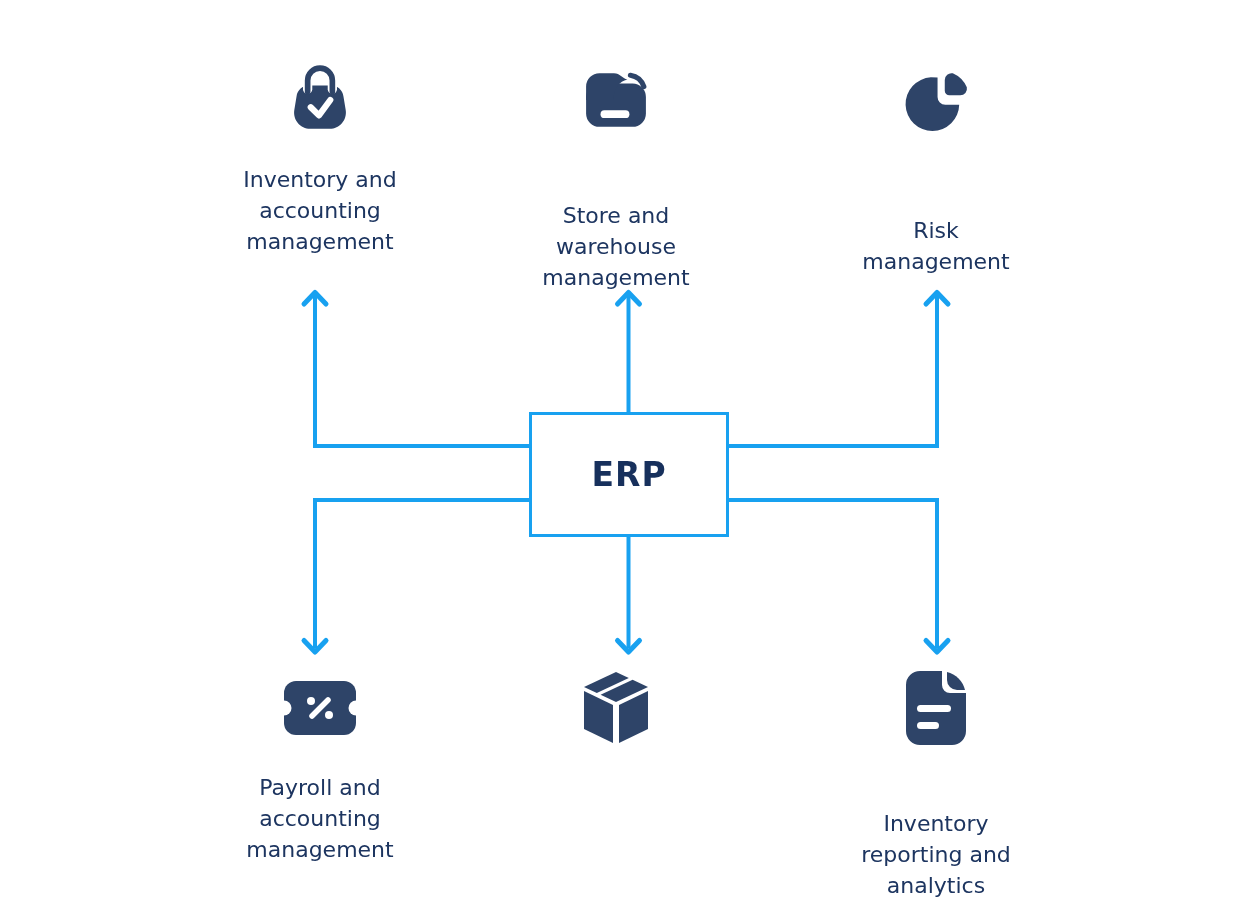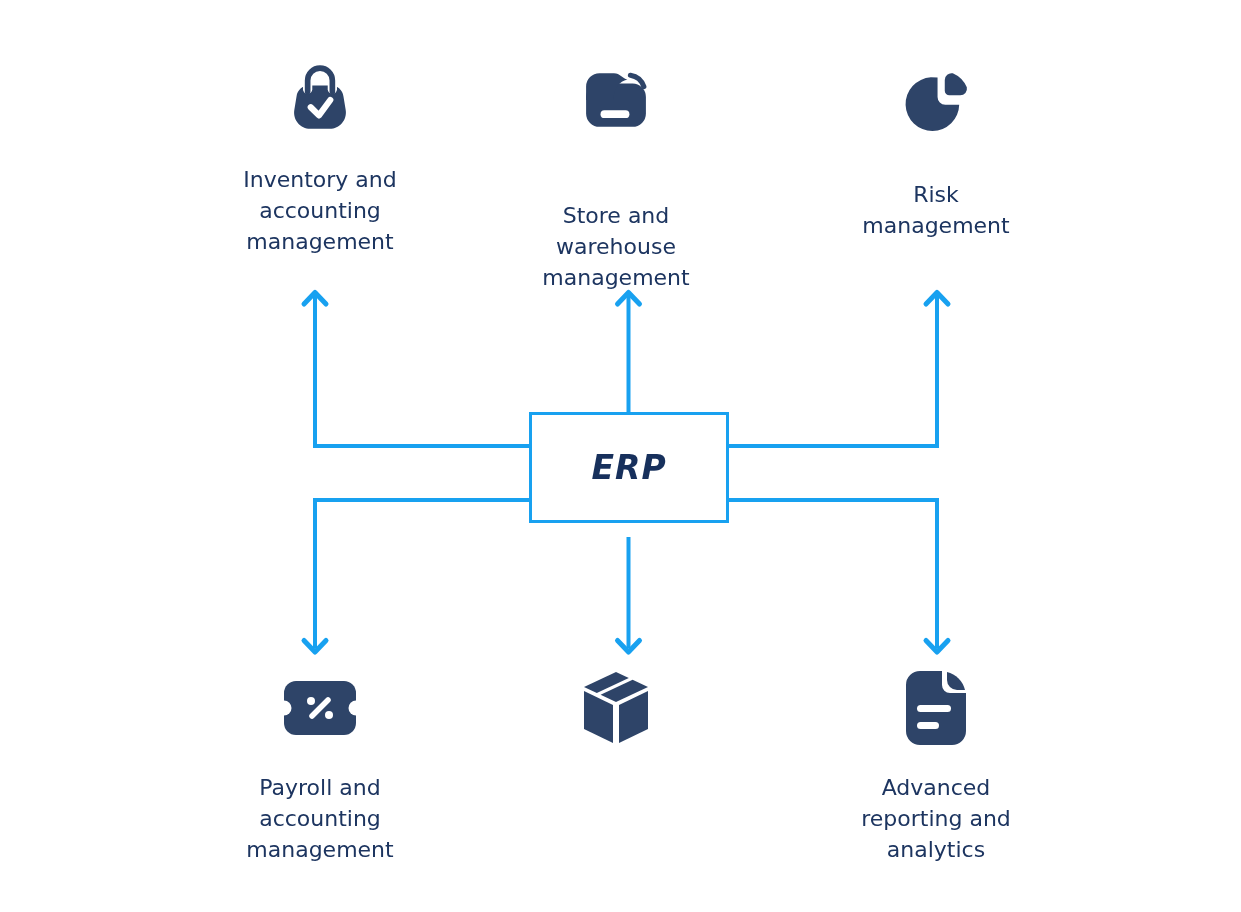--- a/index.html
+++ b/index.html
@@ -23,41 +23,41 @@
     position:absolute;left:0;top:0;width:1241px;height:912px;
   }
   .connectors path{
     stroke:var(--line-blue);
     fill:none;
   }
   .connectors .shaft{stroke-width:4;}
   .connectors .head{stroke-width:5;stroke-linecap:round;stroke-linejoin:round;}
   .erp-box{
     position:absolute;
-    left:529px;top:412px;width:200px;height:111px;
+    left:529px;top:412px;width:200px;height:125px;
     background:var(--background);
     border:3px solid var(--line-blue);
-    display:flex;align-items:center;justify-content:center;font-style:italic;
+    display:flex;align-items:center;justify-content:center;
   }
   .erp-label{
     font-size:33px;
     font-weight:bold;
     letter-spacing:1px;
     color:var(--erp-navy);
   }
   .node{
     position:absolute;
     width:280px;
     display:flex;flex-direction:column;align-items:center;
   }
   .node.top{top:40px;}
   .node.bottom{top:648px;}
   .node.col-left{left:180px;}
   .node.col-mid{left:476px;gap:36px;}
-  .node.col-right{left:796px;}
+  .node.col-right{left:796px;gap:36px;}
   .icon-wrap{
     height:120px;
     display:flex;align-items:center;justify-content:center;
     color:var(--icon-navy);
   }
   .node-label{
     height:100px;
     width:280px;
     display:flex;align-items:center;justify-content:center;
     text-align:center;
@@ -166,18 +166,18 @@
 
   <div class="node bottom col-right">
     <div class="icon-wrap">
       <svg width="64" height="78" viewBox="0 0 64 78" xmlns="http://www.w3.org/2000/svg">
         <path fill="currentColor" d="M16 2 H38 V16 A8 8 0 0 0 46 24 H62 V62 A14 14 0 0 1 48 76 H16 A14 14 0 0 1 2 62 V16 A14 14 0 0 1 16 2 Z"></path>
         <path fill="currentColor" d="M43 3 a24 24 0 0 1 18 18 l-8 0 a10 10 0 0 1 -10 -10 z"></path>
         <rect x="13" y="36" width="34" height="7" rx="3.5" fill="#fff"></rect>
         <rect x="13" y="53" width="22" height="7" rx="3.5" fill="#fff"></rect>
       </svg>
     </div>
-    <div class="node-label">Advanced
+    <div class="node-label">Inventory
 reporting and
 analytics</div>
   </div>
 
 </div>
 
 </body></html>

